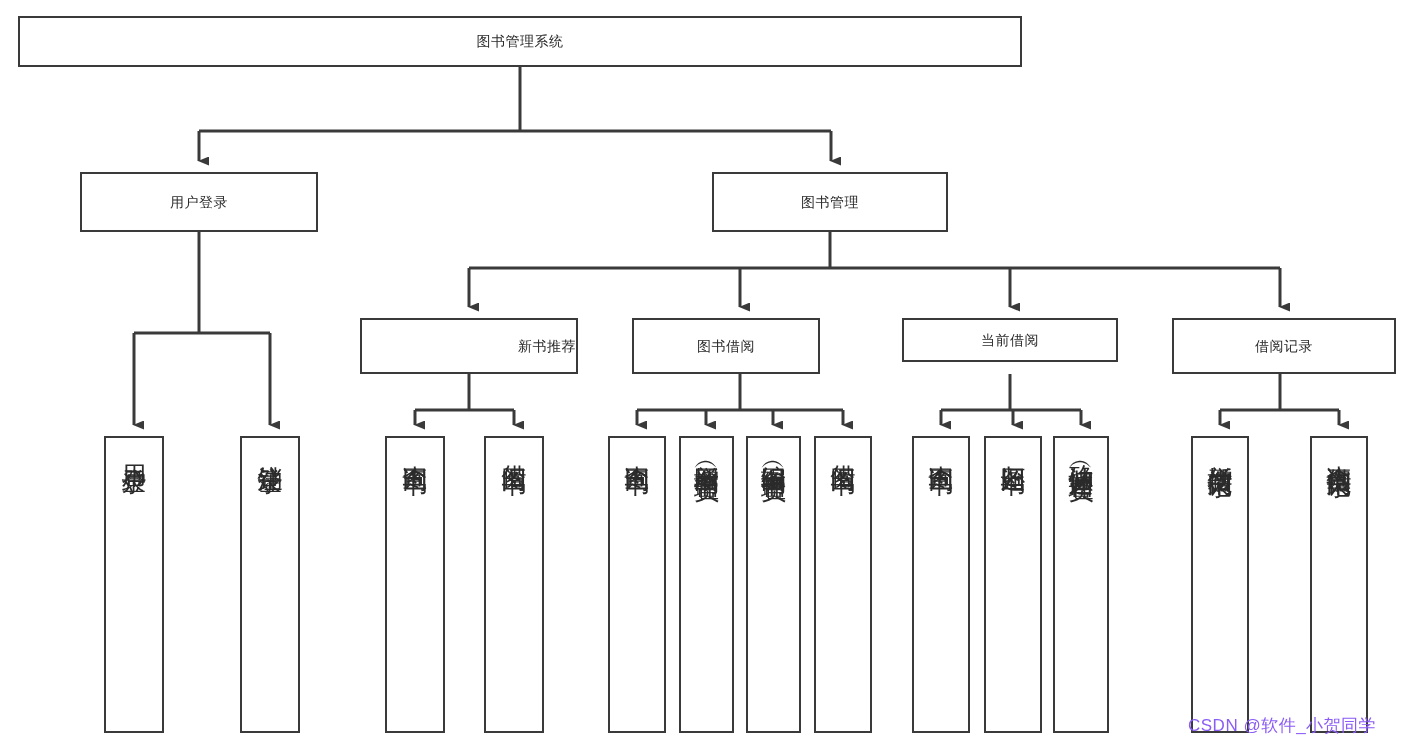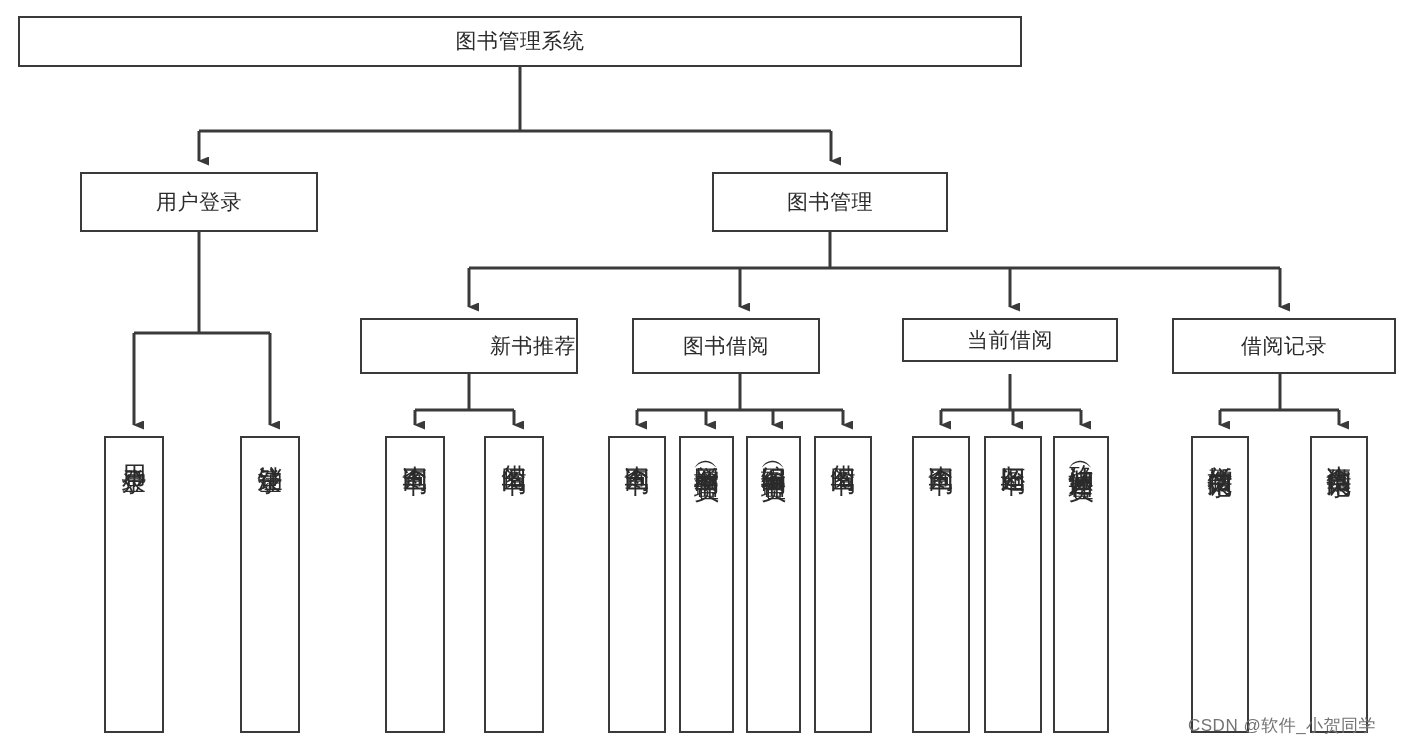--- a/index.html
+++ b/index.html
@@ -37,37 +37,37 @@
     color: #2b2b2b;
   }
   .node-label {
     display: block;
     text-align: center;
     line-height: 1.18;
     color: #2b2b2b;
     white-space: pre-line;
   }
   .node-horizontal .node-label {
-    font-size: 21px;
+    font-size: 14px;
     letter-spacing: 0.5px;
   }
   .node-vertical {
     align-items: flex-start;
     padding-top: 7px;
   }
   .node-vertical .node-label {
     writing-mode: vertical-rl;
     text-orientation: upright;
     font-size: 25px;
     letter-spacing: 2px;
     line-height: 1;
   }
   .watermark {
     position: absolute;
-    color: #737373;
+    color: #8b5cf6;
     font-size: 17px;
     white-space: nowrap;
     letter-spacing: 0.5px;
     pointer-events: none;
   }
 </style>
 </head>
 <body>
 
 <div id="diagram-root">

